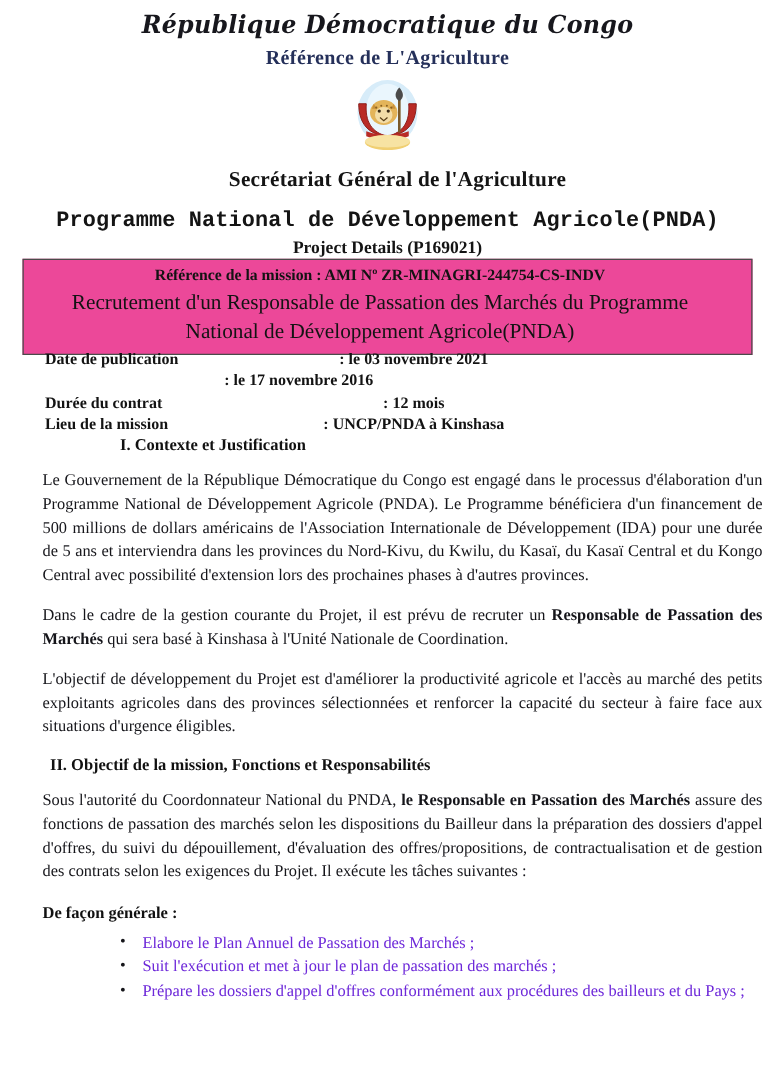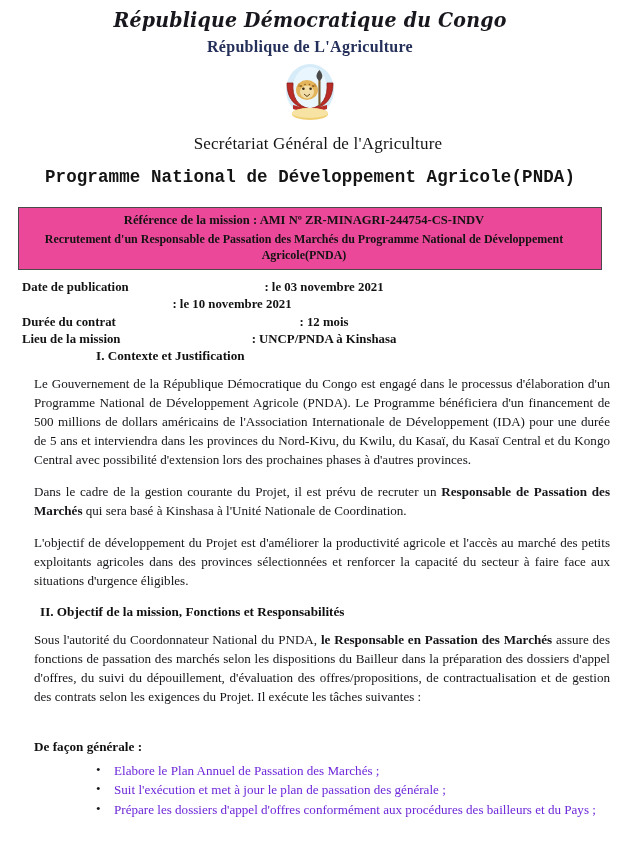--- a/index.html
+++ b/index.html
@@ -57,21 +57,21 @@
     position: relative;
   }
 
   
   .title-block {
     text-align: center;
     margin-top: 10px;
   }
   .sec-general {
     font-size: 17px;
-    font-weight: 400;
+    font-weight: 700;
     letter-spacing: 0.2px;
     color: #141414;
     padding-left: 16px;
   }
   .programme {
     font-size: 17.5px;
     font-weight: 700;
     letter-spacing: 0.1px;
     margin-top: 13px;
     color: #141414;
@@ -96,41 +96,42 @@
     text-align: center;
     background: #ec4899;
   }
   .ref-line1 {
     font-size: 12.6px;
     font-weight: 700;
     line-height: 1.35;
     color: #131313;
   }
   .ref-line2 {
-    font-size: 12px;
-    font-weight: 700;
+    font-size: 17px;
+    font-weight: 400;
     line-height: 1.35;
     margin-top: 2px;
     color: #131313;
   }
 
   
   .info-block {
     position: absolute;
     left: 22px;
     top: 279px;
     width: 420px;
   }
   .info-row {
     display: flex;
     align-items: baseline;
     font-size: 12.8px;
     font-weight: 700;
     line-height: 1.36;
     color: #131313;
+    margin-left: 14px;
   }
   .info-label { width: 184px; flex: 0 0 184px; }
   .info-value { flex: 1 1 auto; text-align: center; }
 
   
   .body-area {
     position: absolute;
     left: 34px;
     top: 348px;
     width: 576px;
@@ -185,21 +186,21 @@
     color: #15151a;
   }
 </style>
 </head>
 <body>
 
 <div class="page">
 
   <div class="masthead">
     <div class="republic">République Démocratique du Congo</div>
-    <div class="ministry">République de L'Agriculture</div>
+    <div class="ministry">Référence de L'Agriculture</div>
 
     <div class="emblem-wrap">
       <svg width="86" height="62" viewBox="0 0 86 62" aria-hidden="true">
 
         <ellipse cx="43" cy="28" rx="24" ry="26" fill="#d7ecf9"></ellipse>
         <ellipse cx="43" cy="26" rx="17" ry="21" fill="#eaf6fd"></ellipse>
 
         <path d="M20 21 C20 37, 28 46, 43 47 C30 44, 25 35, 26 21 Z" fill="#b92b26"></path>
         <path d="M20 21 C20 37, 28 46, 43 47 C30 44, 25 35, 26 21 Z" fill="none" stroke="#8e1f1b" stroke-width="0.8"></path>
 
@@ -226,34 +227,35 @@
 
         <ellipse cx="43" cy="52" rx="18" ry="6" fill="#f0cf72"></ellipse>
         <ellipse cx="43" cy="51" rx="18" ry="5" fill="#f7e3a3"></ellipse>
       </svg>
     </div>
   </div>
 
   <div class="title-block">
     <div class="sec-general">Secrétariat Général de l'Agriculture</div>
     <div class="programme">Programme National de Développement Agricole(PNDA)</div>
+    <div class="project-details">Project Details (P169021)</div>
   </div>
 
   <div class="ref-box">
     <div class="ref-line1">Référence de la mission : AMI Nº ZR-MINAGRI-244754-CS-INDV</div>
     <div class="ref-line2">Recrutement d'un Responsable de Passation des Marchés du Programme National de Développement Agricole(PNDA)</div>
   </div>
 
   <div class="info-block">
     <div class="info-row">
       <div class="info-label">Date de publication</div>
       <div class="info-value">: le 03 novembre 2021</div>
     </div>
     <div class="info-row">
-      <div class="info-value">: le  10 novembre 2021</div>
+      <div class="info-value">: le  17 novembre 2016</div>
     </div>
     <div class="info-row">
       <div class="info-label">Durée  du contrat</div>
       <div class="info-value">: 12 mois</div>
     </div>
     <div class="info-row">
       <div class="info-label">Lieu de la mission</div>
       <div class="info-value">: UNCP/PNDA à Kinshasa</div>
     </div>
   </div>
@@ -265,23 +267,23 @@
     <p class="para">Le Gouvernement de la République Démocratique du Congo est engagé dans le processus d'élaboration d'un Programme National de Développement Agricole (PNDA). Le Programme bénéficiera  d'un financement de 500 millions de dollars américains de l'Association Internationale de Développement (IDA)  pour une durée de 5 ans et interviendra dans les provinces du Nord-Kivu, du Kwilu, du Kasaï, du Kasaï Central et du Kongo Central avec possibilité d'extension lors des prochaines phases à d'autres provinces.</p>
 
     <p class="para"><span>Dans le cadre de la gestion courante du Projet, il est prévu de recruter un </span><b>Responsable de Passation des Marchés</b><span>  qui sera basé à Kinshasa à l'Unité Nationale de Coordination.</span></p>
 
     <p class="para">L'objectif de développement du Projet est d'améliorer la productivité agricole et l'accès au marché des petits exploitants agricoles dans des provinces sélectionnées et renforcer la capacité du secteur à faire face aux situations d'urgence éligibles.</p>
 
     <div class="section-heading flush" style="padding-left:6px;margin-top:4px;">II. Objectif de la mission, Fonctions et Responsabilités</div>
 
     <p class="para"><span>Sous l'autorité du Coordonnateur National du PNDA, </span><b>le Responsable en Passation des Marchés</b><span> assure des fonctions de passation des marchés selon les dispositions du Bailleur dans la préparation des dossiers d'appel d'offres, du suivi du dépouillement, d'évaluation des offres/propositions, de contractualisation et de gestion des contrats  selon les exigences du Projet. Il exécute les tâches suivantes :</span></p>
 
-    <div class="sub-heading" style="margin-top:32px;">De façon générale :</div>
+    <div class="sub-heading" style="margin-top:15px;">De façon générale :</div>
 
     <ul class="tasks">
       <li>Elabore le Plan Annuel de Passation des Marchés ;</li>
-      <li>Suit l'exécution et met à jour  le plan de passation des générale ;</li>
+      <li>Suit l'exécution et met à jour  le plan de passation des marchés ;</li>
       <li>Prépare les dossiers d'appel d'offres conformément aux procédures des bailleurs et du Pays ;</li>
     </ul>
 
   </div>
 
 </div>
 
 </body></html>

